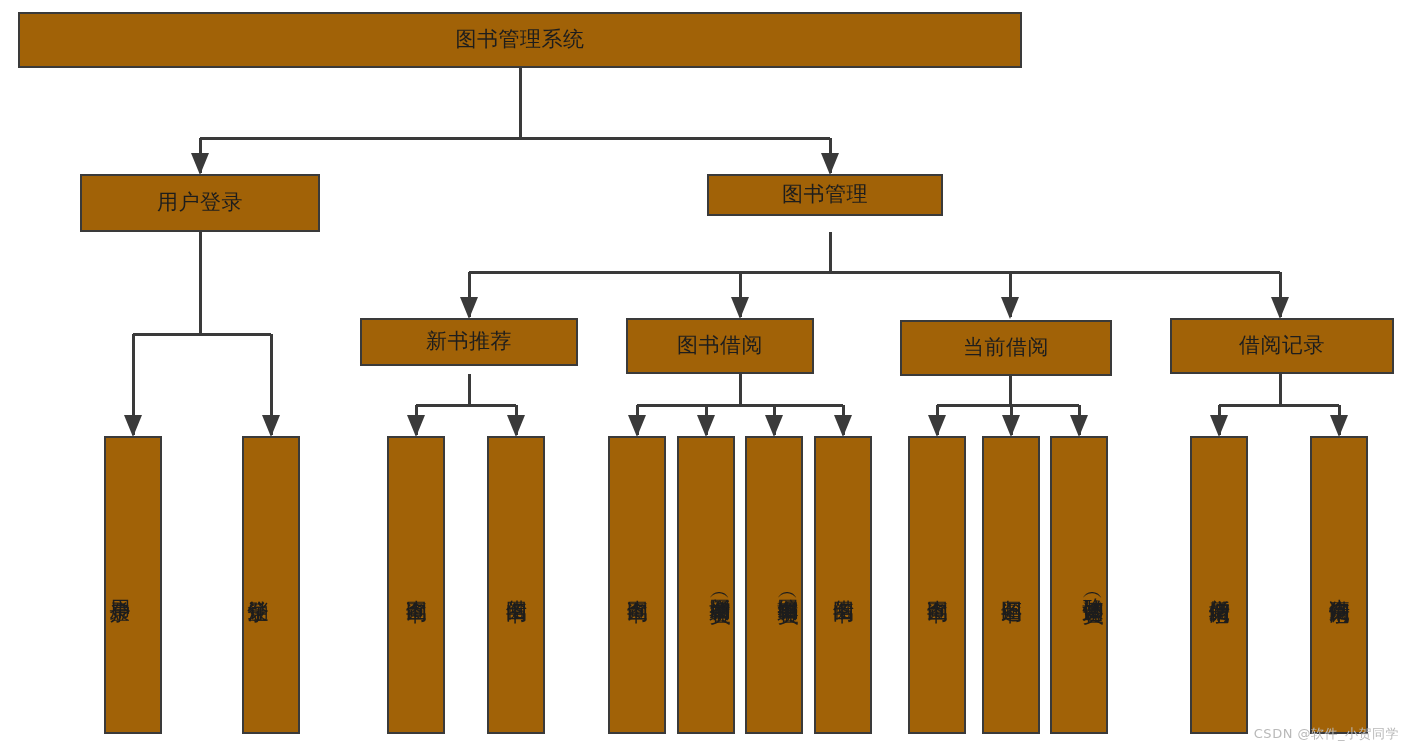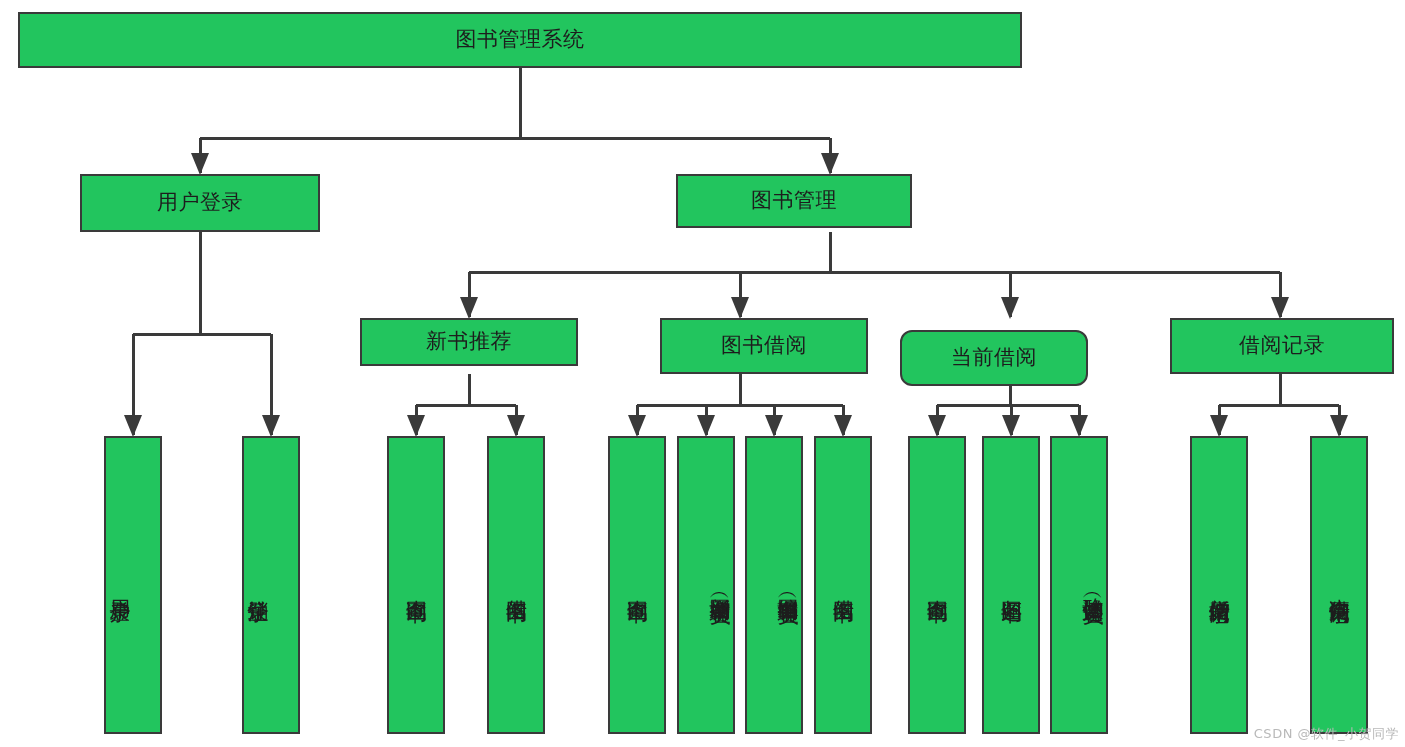--- a/index.html
+++ b/index.html
@@ -16,21 +16,21 @@
   }
   #wires{
     position:absolute;
     left:0; top:0;
     width:1405px; height:747px;
     pointer-events:none;
   }
   .node{
     position:absolute;
     box-sizing:border-box;
-    background:#22c55e;
+    background:#a16207;
     border:2px solid #3a3a3a;
     display:flex;
     align-items:center;
     justify-content:center;
     color:#1d1d1d;
   }
   .node.horiz{
     font-size:21px;
     letter-spacing:0.5px;
     line-height:1.2;
@@ -121,30 +121,30 @@
       <line x1="1339" y1="405" x2="1339" y2="435" stroke="#3a3a3a" stroke-width="3" shape-rendering="crispEdges"></line>
       <path d="M 1330 415 L 1348 415 L 1339 437 Z" fill="#3a3a3a"></path>
     </svg>
   <div id="nodes">
       <div class="node horiz" style="left: 18px; top: 12px; width: 1004px; height: 56px;">
         <span class="lbl">图书管理系统</span>
       </div>
       <div class="node horiz" style="left: 80px; top: 174px; width: 240px; height: 58px;">
         <span class="lbl">用户登录</span>
       </div>
-      <div class="node horiz" style="left: 676px; top: 174px; width: 236px; height: 54px;">
+      <div class="node horiz" style="left: 707px; top: 174px; width: 236px; height: 42px;">
         <span class="lbl">图书管理</span>
       </div>
       <div class="node horiz" style="left: 360px; top: 318px; width: 218px; height: 48px;">
         <span class="lbl">新书推荐</span>
       </div>
-      <div class="node horiz" style="left: 660px; top: 318px; width: 208px; height: 56px;">
+      <div class="node horiz" style="left: 626px; top: 318px; width: 188px; height: 56px;">
         <span class="lbl">图书借阅</span>
       </div>
-      <div class="node horiz" style="left: 900px; top: 330px; width: 188px; height: 56px; border-radius: 12px;">
+      <div class="node horiz" style="left: 900px; top: 320px; width: 212px; height: 56px;">
         <span class="lbl">当前借阅</span>
       </div>
       <div class="node horiz" style="left: 1170px; top: 318px; width: 224px; height: 56px;">
         <span class="lbl">借阅记录</span>
       </div>
       <div class="node vert valign-bottom" style="left: 104px; top: 436px; width: 58px; height: 298px;">
         <span class="lbl">用户登录</span>
       </div>
       <div class="node vert valign-bottom" style="left: 242px; top: 436px; width: 58px; height: 298px;">
         <span class="lbl">注销登录</span>

